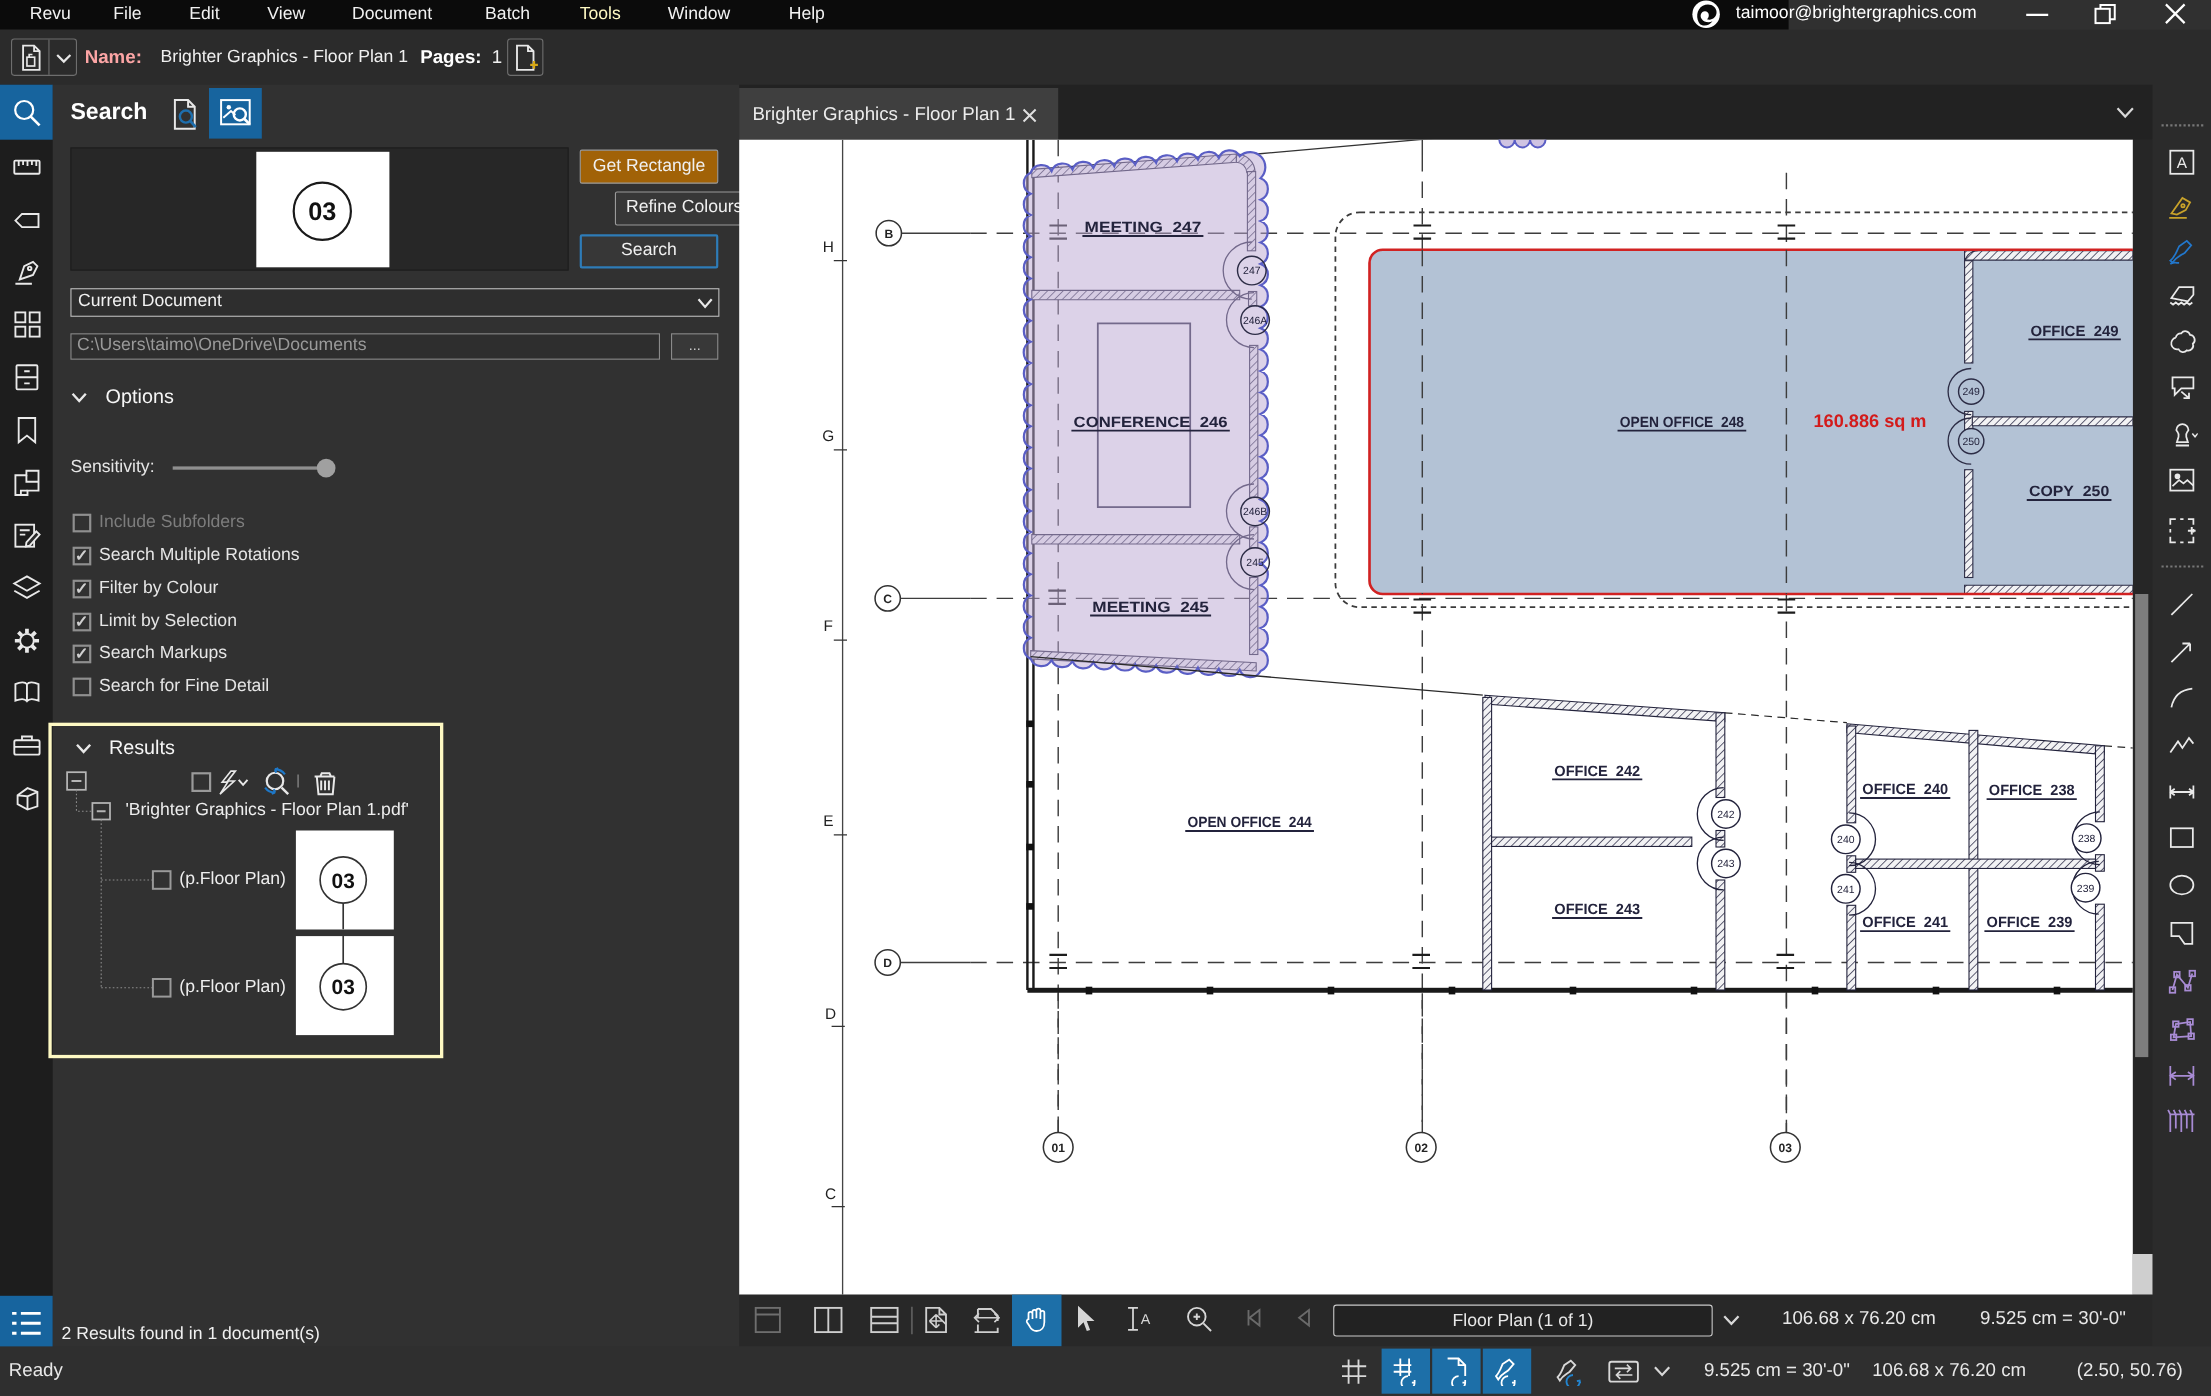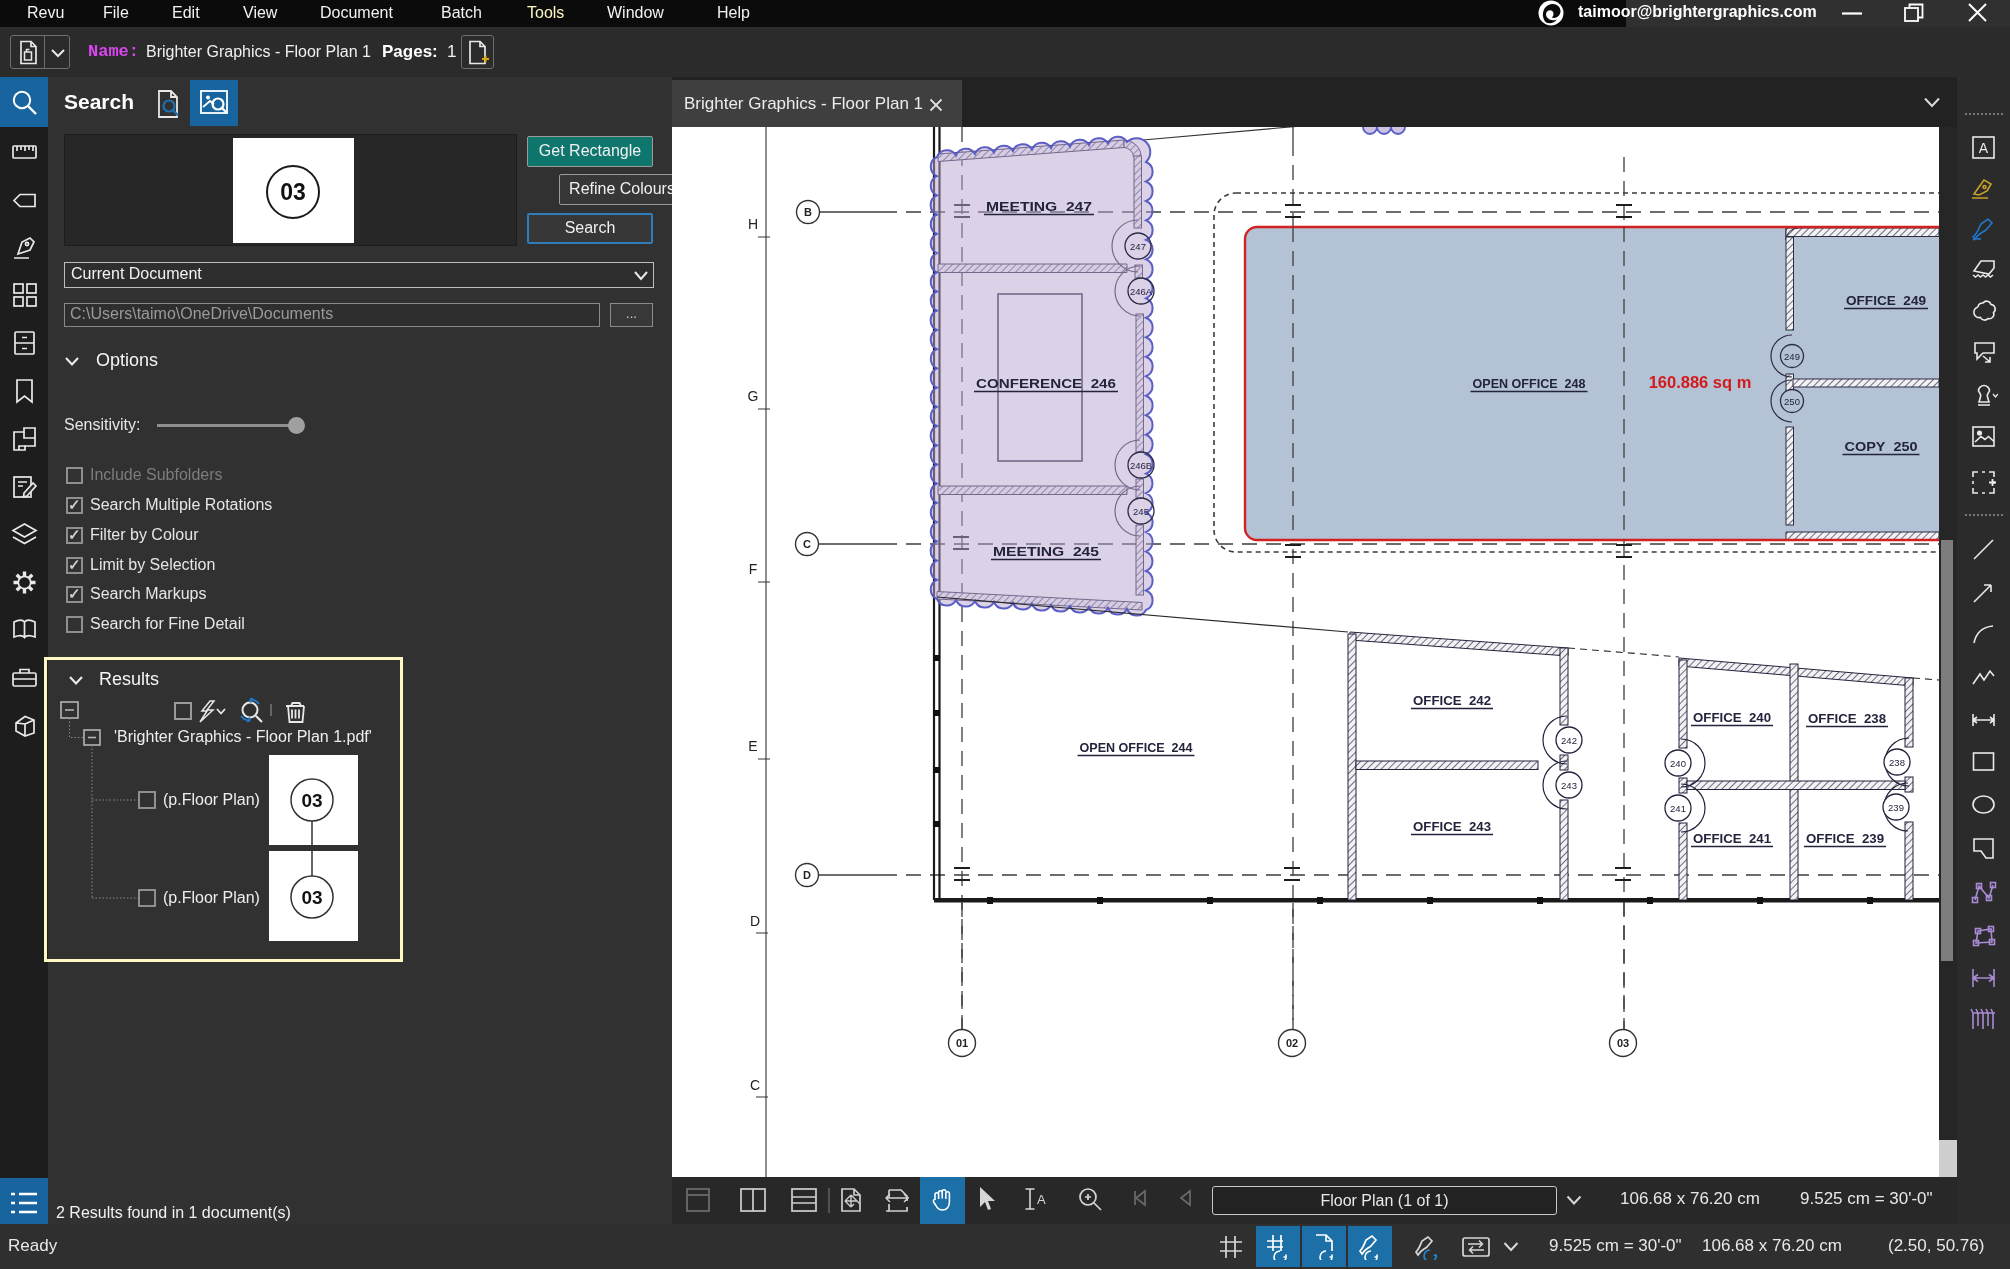--- a/index.html
+++ b/index.html
@@ -17,21 +17,21 @@
     <span class="abs" style="left:243px;top:4px;color:#f2f2f2;font-size:16px;">View</span>
     <span class="abs" style="left:320px;top:4px;color:#f2f2f2;font-size:16px;">Document</span>
     <span class="abs" style="left:441px;top:4px;color:#f2f2f2;font-size:16px;">Batch</span>
     <span class="abs" style="left:527px;top:4px;color:#fef9c3;font-size:16px;">Tools</span>
     <span class="abs" style="left:607px;top:4px;color:#f2f2f2;font-size:16px;">Window</span>
     <span class="abs" style="left:717px;top:4px;color:#f2f2f2;font-size:16px;">Help</span>
  <svg class="abs" style="left:1536px;top:0px;" width="30" height="27" viewBox="0 0 30 27">
    <circle cx="15" cy="13" r="12.5" fill="#fff"></circle>
    <path d="M 9.5 22 C 5.5 17 6 8.5 12 5.2 C 18 2 24.5 5.5 24.5 11 C 24.5 16 20 19 15.8 17.6 C 18.8 15 17.6 10 13.9 10.2 C 10.4 10.4 9 14.4 11 17.3 C 13 20.2 17.4 21.2 20.8 19.4 C 18.2 23.3 12.8 24.3 9.5 22 Z" fill="#0b0b0b"></path>
  </svg>
- <span class="abs" style="left:1578px;top:3px;color:#fff;font-size:16px;font-weight:bold;">taimoor@brightergraphics.com</span>
+ <span class="abs" style="left:1578px;top:3px;color:#fff;font-size:16px;font-weight:normal;">taimoor@brightergraphics.com</span>
  <svg class="abs" style="left:1840px;top:0" width="24" height="27">
       <path d="M2 13.5 H22" stroke="#fff" stroke-width="2.2"></path>
     </svg>
  <svg class="abs" style="left:1902px;top:0" width="26" height="27">
       <rect x="3" y="8" width="13" height="13" fill="none" stroke="#fff" stroke-width="1.8"></rect>
       <path d="M7.5 8 V4.5 H20.5 V17.5 H16" fill="none" stroke="#fff" stroke-width="1.8"></path>
     </svg>
  <svg class="abs" style="left:1966px;top:0" width="24" height="27">
       <path d="M3 4 L20 21 M20 4 L3 21" stroke="#fff" stroke-width="2"></path>
     </svg>
@@ -41,21 +41,21 @@
    <svg class="abs" style="left:4px;top:3px" width="26" height="27" viewBox="0 0 26 27">
      <path d="M6 2.5 H16 L21 7.5 V24.5 H6 Z M16 2.5 V7.5 H21" fill="none" stroke="#e8e8e8" stroke-width="1.7"></path>
      <rect x="9.5" y="13" width="7" height="8" fill="none" stroke="#e8e8e8" stroke-width="1.5"></rect>
         <path d="M11.5 13 V10.5 H14.5" fill="none" stroke="#e8e8e8" stroke-width="1.5"></path>
    </svg>
    <div class="abs" style="left:33px;top:0;width:0px;height:32px;border-left:1px solid #6e6e6e;"></div>
    <svg class="abs" style="left:38px;top:8px" width="18" height="18">
         <path d="M3 6 L9 12 L15 6" fill="none" stroke="#e8e8e8" stroke-width="2"></path>
       </svg>
  </div>
- <span class="abs" style="left:88px;top:15px;font-size:17px;color:#d946ef;font-weight:bold;font-family:Liberation Mono, monospace;">Name:</span>
+ <span class="abs" style="left:77px;top:15px;font-size:17px;color:#fca5a5;font-weight:bold;">Name:</span>
  <span class="abs" style="left:146px;top:16px;font-size:16px;color:#f0f0f0;">Brighter Graphics - Floor Plan 1</span>
  <span class="abs" style="left:382px;top:15px;font-size:17px;color:#fff;font-weight:bold;">Pages:</span>
  <span class="abs" style="left:447px;top:15px;font-size:17px;color:#f0f0f0;">1</span>
  <div class="abs" style="left:461px;top:8px;width:33px;height:34px;border:1px solid #6e6e6e;border-radius:3px;">
   <svg class="abs" style="left:4px;top:3px" width="24" height="27" viewBox="0 0 24 27">
     <path d="M4 2.5 H14 L19 7.5 V24.5 H4 Z M14 2.5 V7.5 H19" fill="none" stroke="#e8e8e8" stroke-width="1.7"></path>
     <path d="M16 20 h7 M19.5 16.5 v7" stroke="#d8a916" stroke-width="2"></path>
   </svg>
  </div>
 </div>
@@ -140,21 +140,21 @@
       </svg>
  </div>
  <div class="abs" style="left:16px;top:57px;width:453px;height:112px;background:#272727;border:1px solid #1d1d1d;">
    <div class="abs" style="left:168px;top:3px;width:121px;height:105px;background:#fff;">
      <svg class="abs" style="left:0;top:0" width="121" height="105">
           <circle cx="60" cy="54" r="26" fill="#fff" stroke="#1a1a1a" stroke-width="2"></circle>
           <text x="60" y="62" font-size="23" font-weight="bold" fill="#111" text-anchor="middle" font-family="Liberation Sans">03</text>
         </svg>
    </div>
  </div>
- <div class="abs" style="left:479px;top:59px;width:126px;height:31px;border:1px solid #9a9a9a;border-radius:2px;background:#0f766e;color:#f0f0f0;font-size:16px;text-align:center;line-height:28px;">Get Rectangle</div>
+ <div class="abs" style="left:479px;top:59px;width:126px;height:31px;border:1px solid #9a9a9a;border-radius:2px;background:#a16207;color:#f0f0f0;font-size:16px;text-align:center;line-height:28px;">Get Rectangle</div>
  <div class="abs" style="left:479px;top:97px;width:126px;height:31px;border:1px solid #9a9a9a;border-radius:2px;background:#373737;color:#f0f0f0;font-size:16px;text-align:center;line-height:28px;margin-left:32px;">Refine Colours</div>
  <div class="abs" style="left:479px;top:136px;width:126px;height:31px;border:2px solid #2e7cb8;border-radius:2px;background:#373737;color:#f0f0f0;font-size:16px;text-align:center;line-height:26px;">Search</div>
  <div class="abs" style="left:16px;top:226px;width:536px;height:24px;border:1px solid #8a8a8a;background:#2e2e2e;">
    <span class="abs" style="left:5px;top:1px;font-size:16px;color:#9a9a9a;">C:\Users\taimo\OneDrive\Documents</span>
  </div>
  <div class="abs" style="left:16px;top:185px;width:590px;height:26px;border:1px solid #bdbdbd;background:#2e2e2e;">
    <span class="abs" style="left:6px;top:2px;font-size:16px;color:#f2f2f2;">Current Document</span>
    <svg class="abs" style="left:568px;top:6px" width="16" height="14">
         <path d="M2 3 L8 10 L14 3" fill="none" stroke="#e8e8e8" stroke-width="2"></path>
       </svg>

